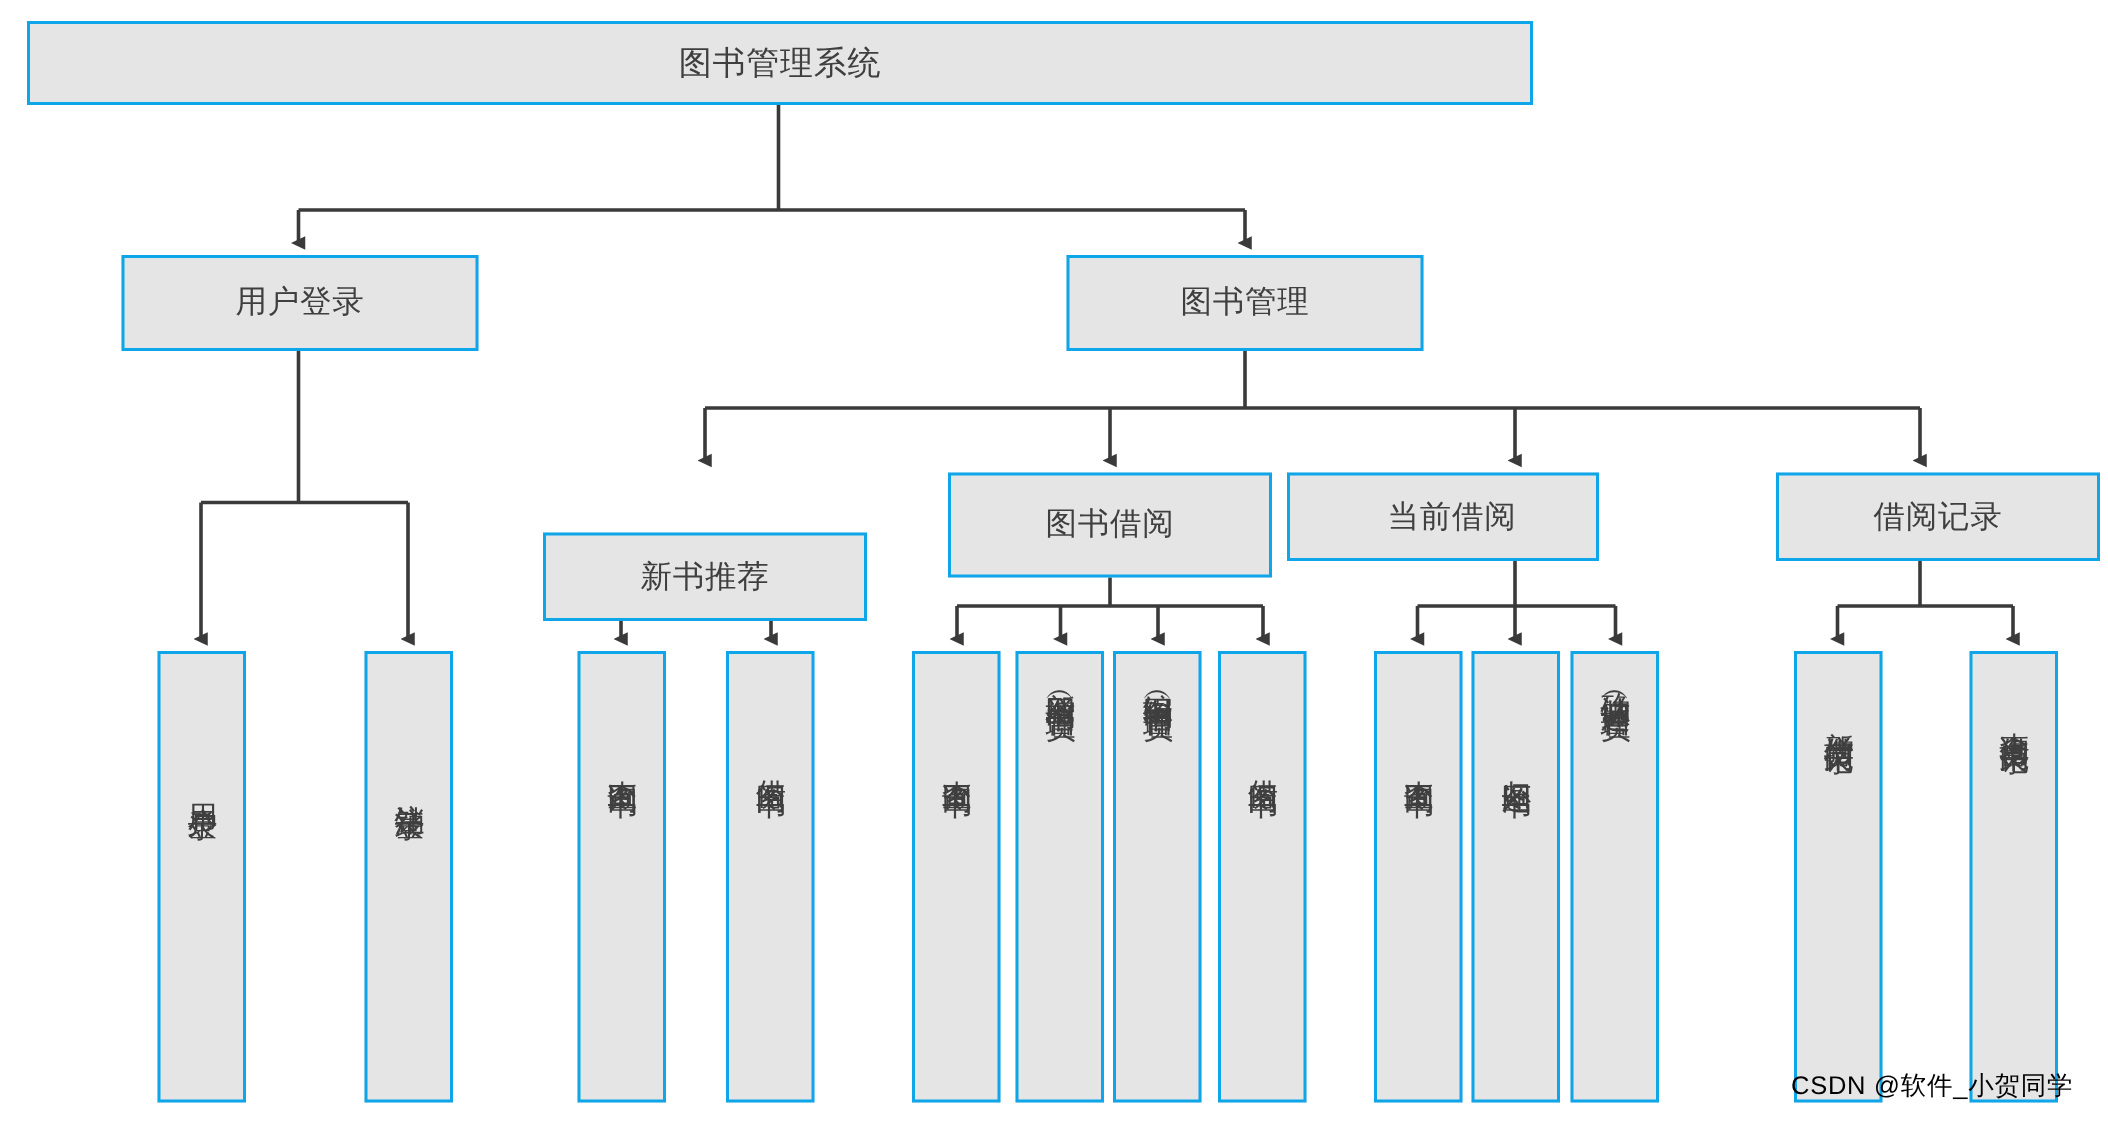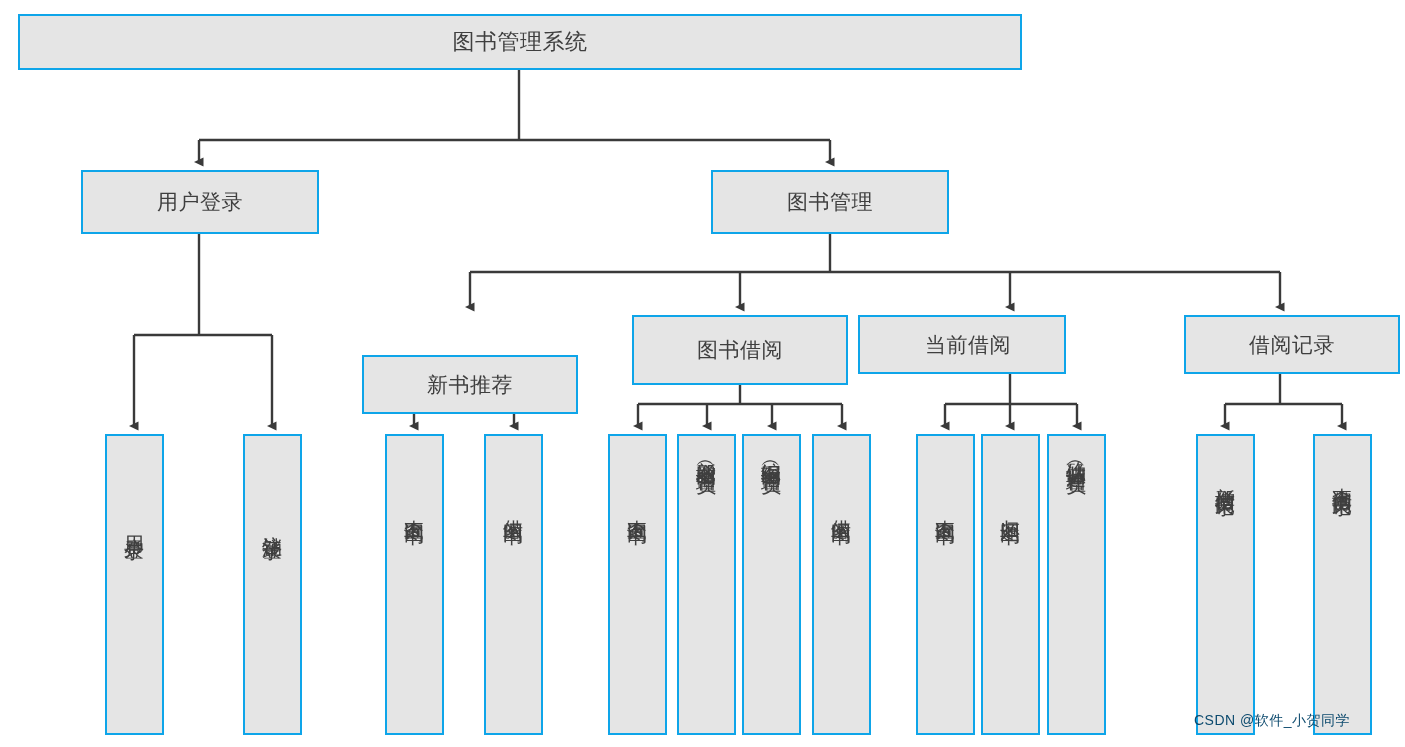--- a/index.html
+++ b/index.html
@@ -54,22 +54,22 @@
   .node.vertical {
     align-items: flex-start;
     justify-content: center;
     padding-top: 22px;
   }
   .node.root .node-label { font-size: 22px; }
   .watermark {
     position: absolute;
     left: 1194px;
     top: 712px;
-    font-size: 14px;
-    color: #0c4a6e;
+    font-size: 17px;
+    color: #000000;
     white-space: nowrap;
     letter-spacing: 0.5px;
   }
 </style>
 </head>
 <body>
 
 <div id="diagram-root">
 
   <svg class="edges" viewBox="0 0 1405 747">

